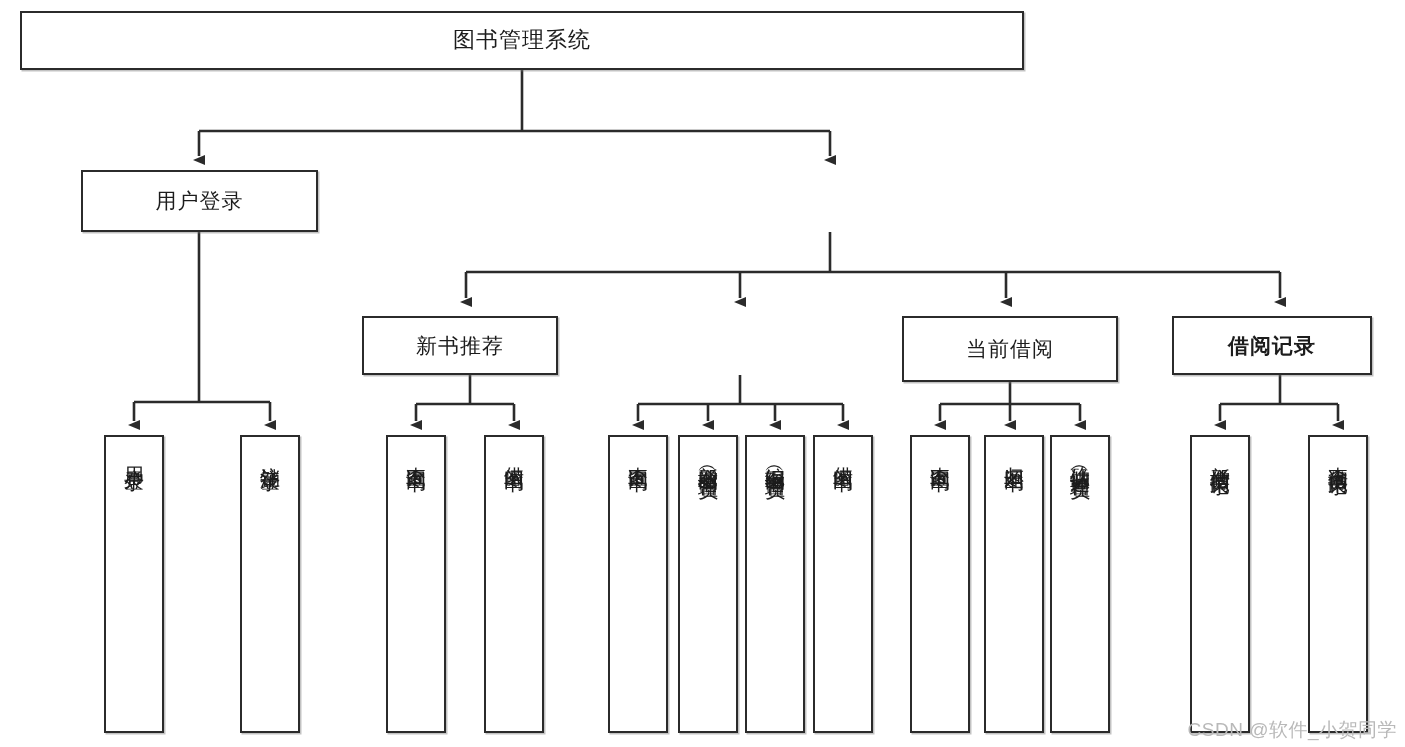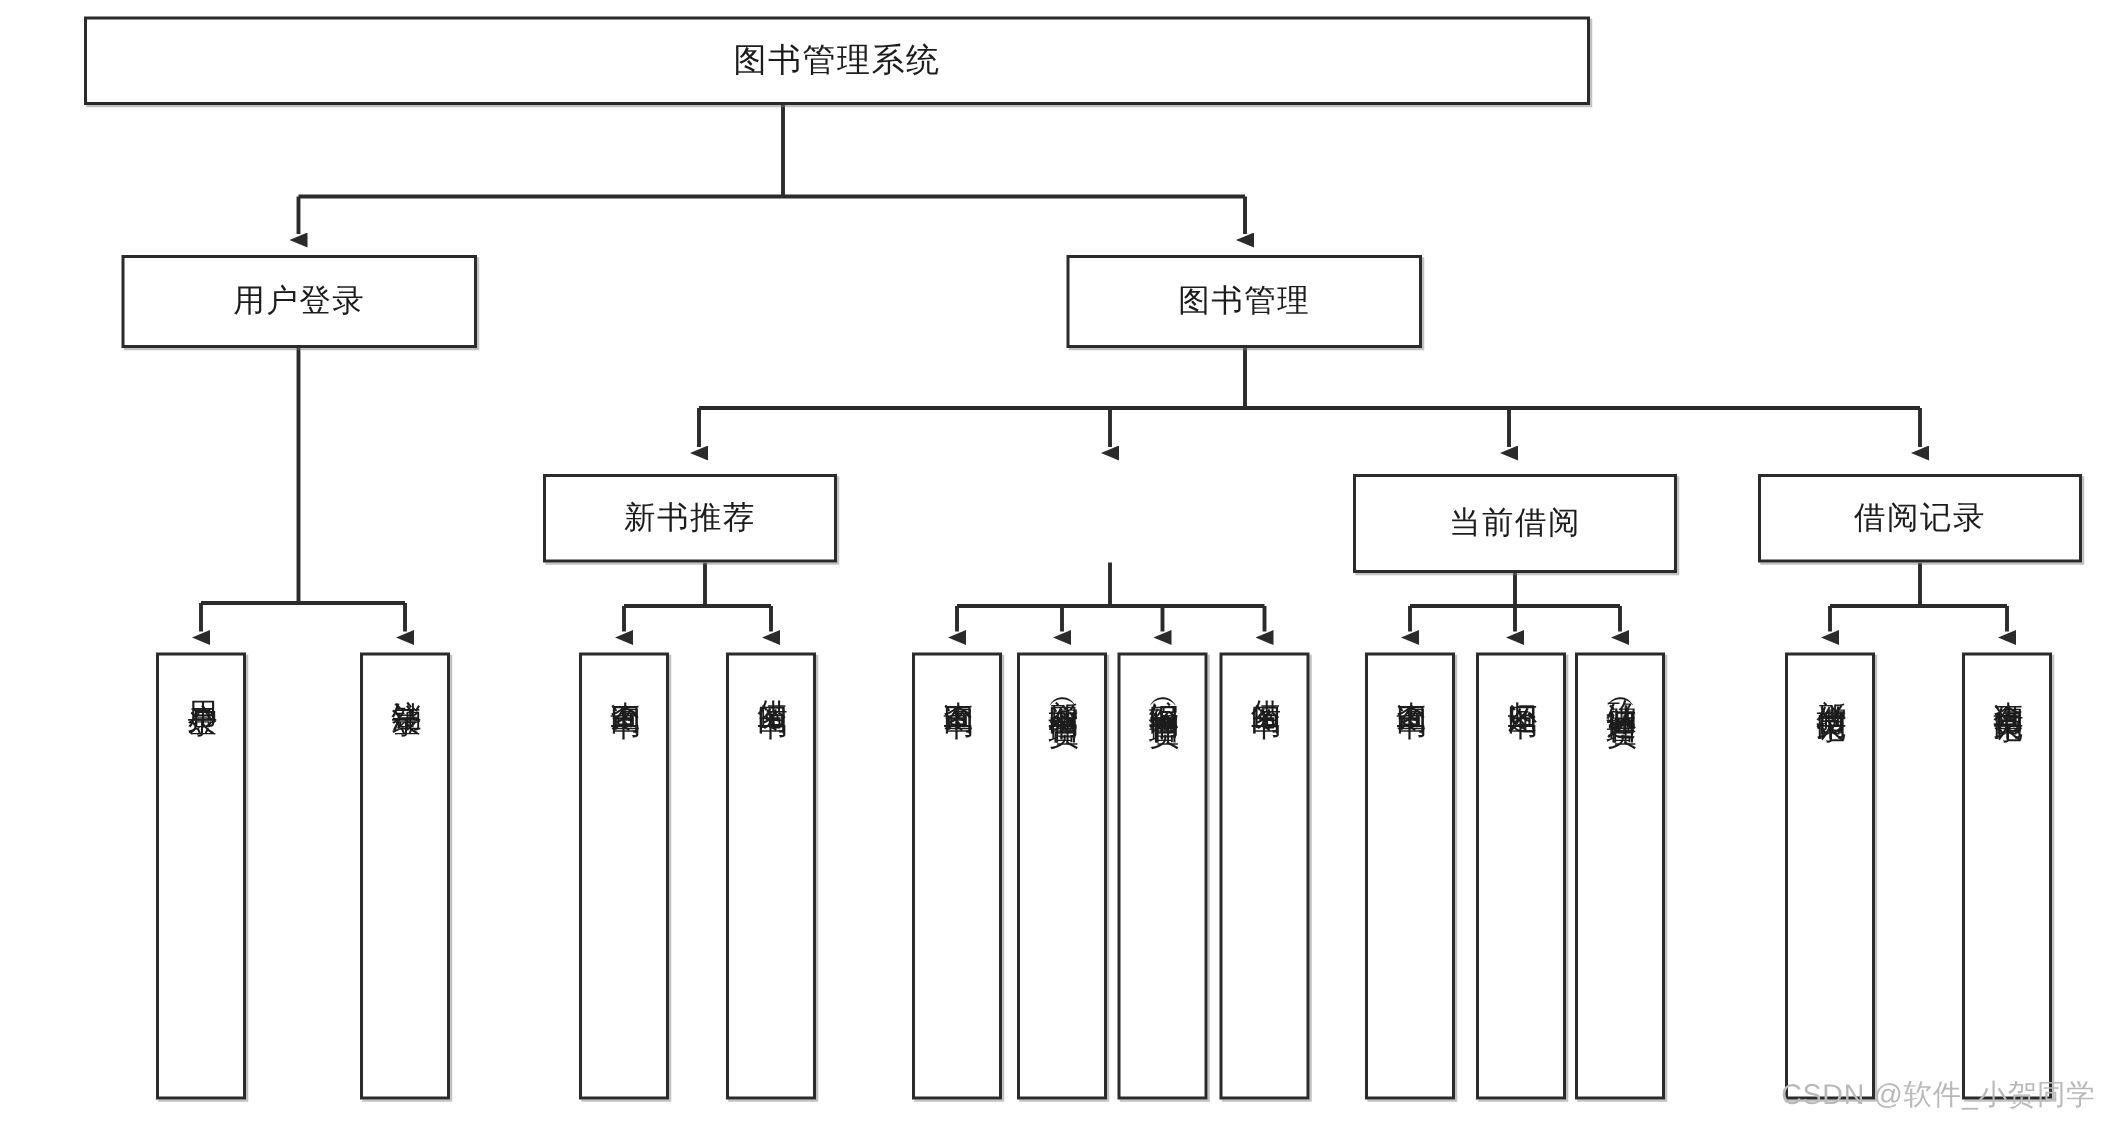--- a/index.html
+++ b/index.html
@@ -43,21 +43,21 @@
     align-items:flex-start;
     justify-content:center;
     padding-top:14px;
   }
   .node.leaf .vtext{
     writing-mode:vertical-rl;
     text-orientation:upright;
     display:block;
     white-space:nowrap;
   }
-  .node.root{ font-size:22px;margin-left:36px; }
+  .node.root{ font-size:22px; }
   #watermark{
     position:absolute;
     right:8px;
     bottom:4px;
     font-size:19px;
     color:#b9b9b9;
     letter-spacing:0.5px;
     white-space:nowrap;
     user-select:none;
     margin-top:32px;
@@ -121,31 +121,28 @@
     </g>
   </svg>
 
   <div class="node horiz root" style="left:20px;top:11px;width:1004px;height:59px;">
     <span>图书管理系统</span>
   </div>
 
   <div class="node horiz" style="left:81px;top:170px;width:237px;height:62px;">
     <span>用户登录</span>
   </div>
-  <div class="node horiz" style="left:711px;top:170px;width:237px;height:62px;">
-    <span>图书管理</span>
-  </div>
 
   <div class="node horiz" style="left:362px;top:316px;width:196px;height:59px;">
     <span>新书推荐</span>
   </div>
   <div class="node horiz" style="left:902px;top:316px;width:216px;height:66px;">
     <span>当前借阅</span>
   </div>
-  <div class="node horiz" style="left:1172px;top:316px;width:216px;height:59px;">
+  <div class="node horiz" style="left:1172px;top:316px;width:200px;height:59px;font-weight:bold;">
     <span>借阅记录</span>
   </div>
 
   <div class="node leaf" style="left:104px;top:435px;width:60px;height:298px;">
     <span class="vtext">用户登录</span>
   </div>
   <div class="node leaf" style="left:240px;top:435px;width:60px;height:298px;">
     <span class="vtext">注销登录</span>
   </div>
 

